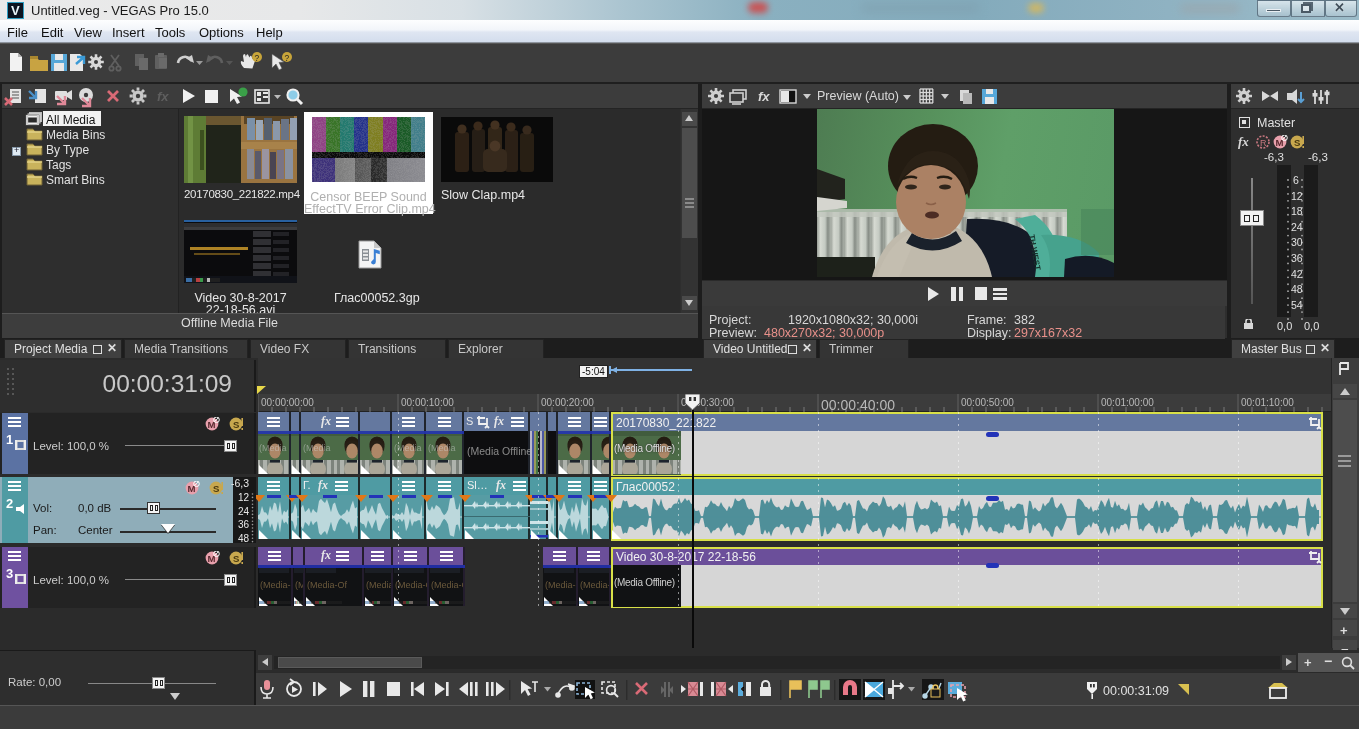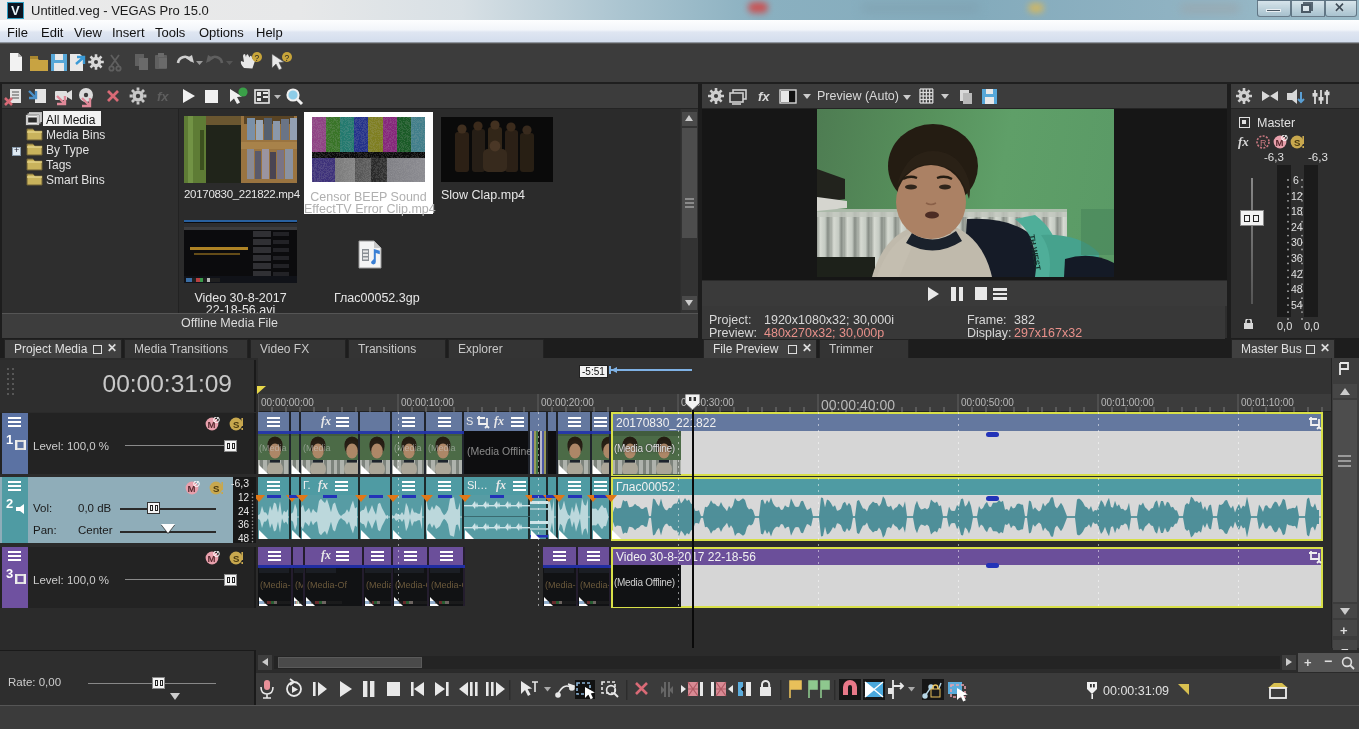--- a/index.html
+++ b/index.html
@@ -373,29 +373,29 @@
 <div style="position:absolute;left:702px;top:280px;width:525px;height:26px;background:#3a3a3a;border-top:1px solid #2a2a2a;"></div>
 <div style="position:absolute;left:928px;top:287px;width:0;height:0;border-top:7px solid transparent;border-bottom:7px solid transparent;border-left:11px solid #e8e8e8;"></div>
 <div style="position:absolute;left:951px;top:287px;width:4.5px;height:14px;background:#e8e8e8;"></div>
 <div style="position:absolute;left:958.5px;top:287px;width:4.5px;height:14px;background:#e8e8e8;"></div>
 <div style="position:absolute;left:975px;top:287px;width:12px;height:13px;background:#e8e8e8;"></div>
 <div style="position:absolute;left:993px;top:288.0px;width:14px;height:2.6px;background:#e8e8e8;"></div>
     <div style="position:absolute;left:993px;top:292.6px;width:14px;height:2.6px;background:#e8e8e8;"></div>
     <div style="position:absolute;left:993px;top:297.2px;width:14px;height:2.6px;background:#e8e8e8;"></div>
 <div style="position:absolute;left:702px;top:306px;width:523px;height:33px;background:#383838;"></div>
 <div style="position:absolute;left:709px;top:313px;font-size:12.5px;color:#d8d8d8;white-space:nowrap;">Project:</div>
-<div style="position:absolute;left:764px;top:313px;font-size:12.5px;color:#d8d8d8;white-space:nowrap;">1920x1080x32; 30,000i</div>
+<div style="position:absolute;left:788px;top:313px;font-size:12.5px;color:#d8d8d8;white-space:nowrap;">1920x1080x32; 30,000i</div>
 <div style="position:absolute;left:709px;top:326px;font-size:12.5px;color:#d8d8d8;white-space:nowrap;">Preview:</div>
 <div style="position:absolute;left:764px;top:326px;font-size:12.5px;color:#e8908a;white-space:nowrap;">480x270x32; 30,000p</div>
 <div style="position:absolute;left:967px;top:313px;font-size:12.5px;color:#d8d8d8;white-space:nowrap;">Frame:</div>
 <div style="position:absolute;left:1014px;top:313px;font-size:12.5px;color:#d8d8d8;white-space:nowrap;">382</div>
 <div style="position:absolute;left:967px;top:326px;font-size:12.5px;color:#d8d8d8;white-space:nowrap;">Display:</div>
 <div style="position:absolute;left:1014px;top:326px;font-size:12.5px;color:#e8908a;white-space:nowrap;">297x167x32</div>
 <div style="position:absolute;left:703px;top:339px;width:114px;height:19px;background:#404040;border:1px solid #222;border-bottom:none;"></div>
-    <div style="position:absolute;left:713px;top:342px;font-size:12px;color:#e0e0e0;white-space:nowrap;">File Preview</div>
+    <div style="position:absolute;left:713px;top:342px;font-size:12px;color:#e0e0e0;white-space:nowrap;">Video Untitled</div>
     <div style="position:absolute;left:788px;top:345px;width:9px;height:9px;border:1.5px solid #ddd;"></div>
     <div style="position:absolute;left:802px;top:341px;font-size:12px;color:#ddd;white-space:nowrap;font-weight:bold;">✕</div>
 <div style="position:absolute;left:819px;top:339px;width:90px;height:19px;background:#343434;border:1px solid #222;border-bottom:none;"></div>
     <div style="position:absolute;left:829px;top:342px;font-size:12px;color:#c8c8c8;white-space:nowrap;">Trimmer</div>
 <div style="position:absolute;left:1231px;top:84px;width:128px;height:254px;background:#2e2e2e;"></div>
 <div style="position:absolute;left:1231px;top:84px;width:128px;height:25px;background:#3c3c3c;border-bottom:1px solid #242424;"></div>
 <svg style="position:absolute;left:1231px;top:86px;" width="128" height="22" viewBox="0 0 128 22">
 <g fill="#d0d0d0">
         <circle cx="13" cy="10" r="5.4"></circle>
         <circle cx="13" cy="10" r="2.1" fill="#3c3c3c"></circle>
@@ -526,21 +526,21 @@
       <circle cx="7" cy="18" r="1" fill="#666"></circle>
       <circle cx="2" cy="23" r="1" fill="#666"></circle>
       <circle cx="7" cy="23" r="1" fill="#666"></circle>
       <circle cx="2" cy="28" r="1" fill="#666"></circle>
       <circle cx="7" cy="28" r="1" fill="#666"></circle>
     </svg>
 <div style="position:absolute;left:0px;top:370px;font-size:24.5px;color:#c8c8c8;white-space:nowrap;width:232px;text-align:right;">00:00:31:09</div>
 <div style="position:absolute;left:258px;top:358px;width:1073px;height:36px;background:#333333;"></div>
 <div style="position:absolute;left:258px;top:394px;width:1073px;height:18px;background:#3c3c3c;border-bottom:1px solid #222;"></div>
 <div style="position:absolute;left:579px;top:365px;width:29px;height:13px;background:#f2f2f2;border:1px solid #222;">
-      <div style="position:absolute;left:2px;top:0px;font-size:10px;color:#111;">-5:51</div>
+      <div style="position:absolute;left:2px;top:0px;font-size:10px;color:#111;">-5:04</div>
     </div>
 <div style="position:absolute;left:609px;top:369px;width:83px;height:2px;background:#7fb2e5;"></div>
 <div style="position:absolute;left:609px;top:366px;width:2px;height:8px;background:#7fb2e5;"></div>
 <div style="position:absolute;left:611px;top:367px;width:0;height:0;border-top:3px solid transparent;border-bottom:3px solid transparent;border-right:6px solid #7fb2e5;"></div>
 <div style="position:absolute;left:257px;top:386px;width:0;height:0;border-top:8px solid #e8d84a;border-right:9px solid transparent;"></div>
 <svg style="position:absolute;left:258px;top:394px;" width="1073" height="18">
       <path d="M0.0 0 v18" stroke="#606060" stroke-width="1"></path>
       <path d="M14.0 13 v5" stroke="#787878" stroke-width="1"></path>
       <path d="M28.0 13 v5" stroke="#787878" stroke-width="1"></path>
       <path d="M42.0 13 v5" stroke="#787878" stroke-width="1"></path>

